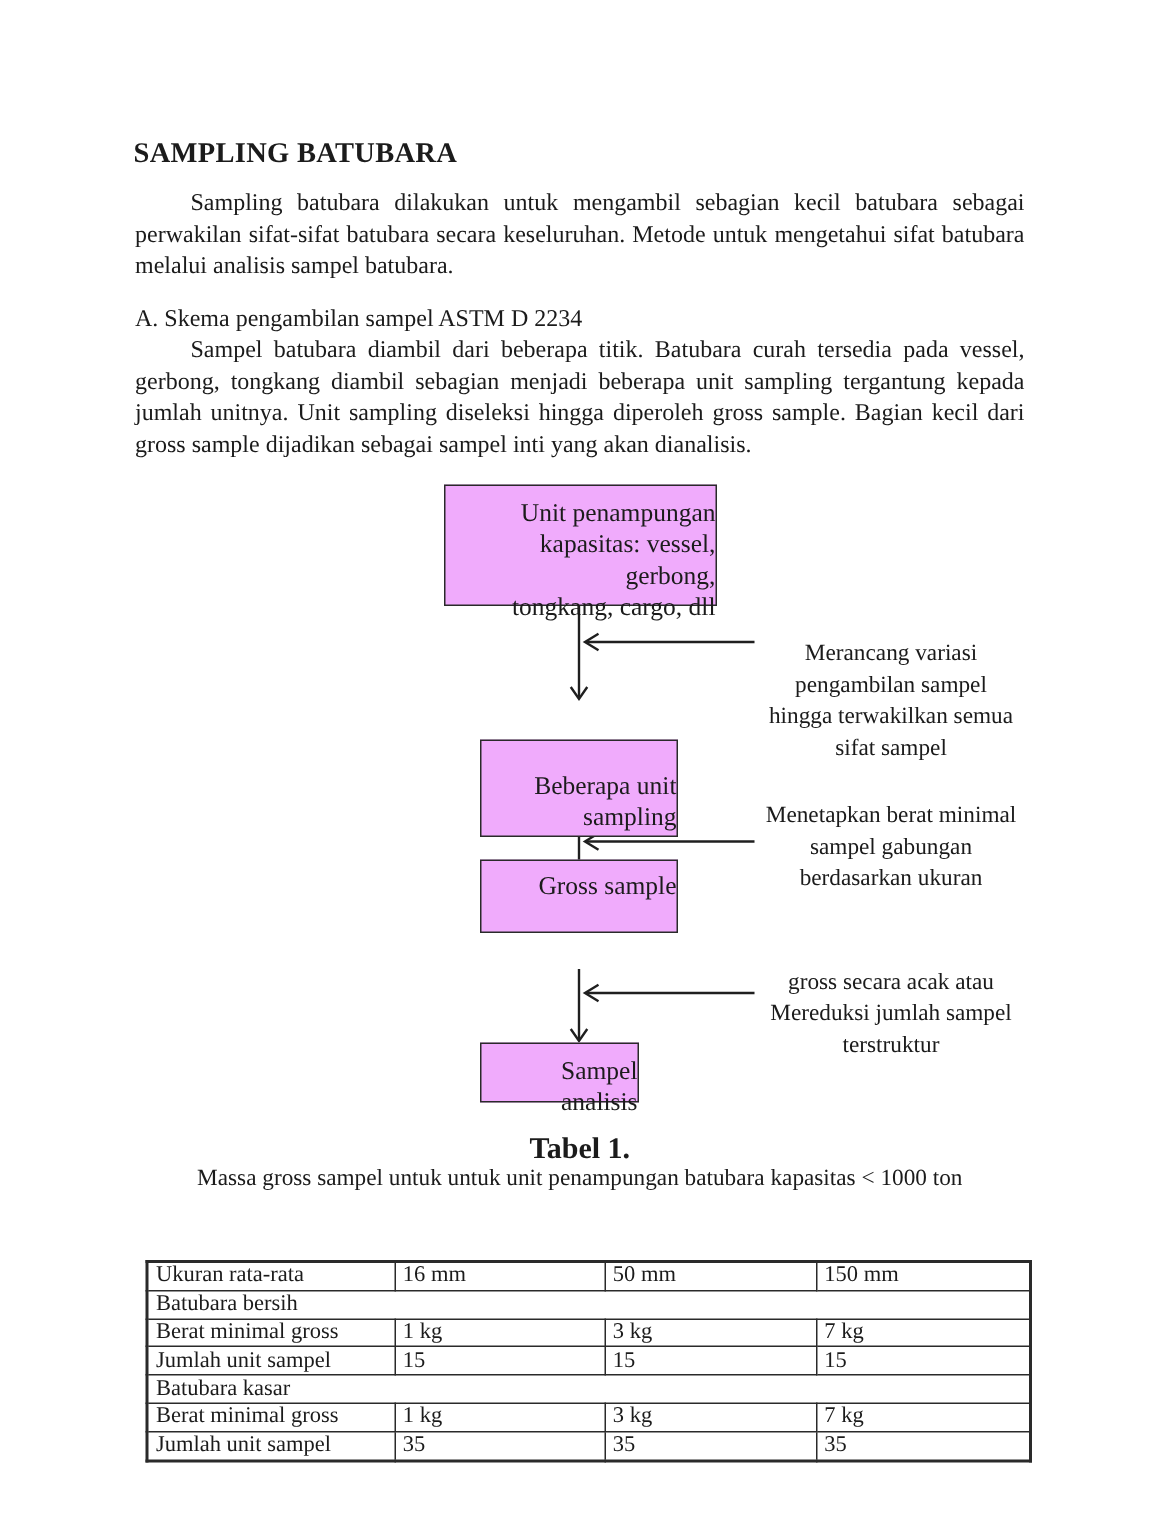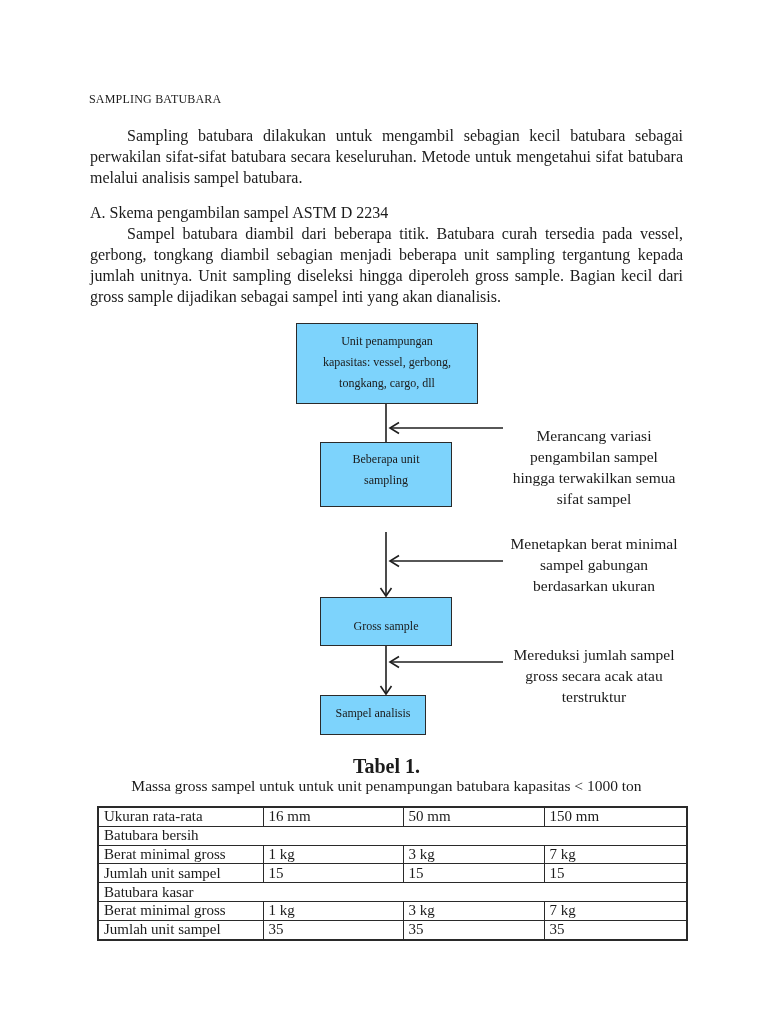--- a/index.html
+++ b/index.html
@@ -7,40 +7,40 @@
     position: relative;
     width: 768px;
     height: 1024px;
     background: #ffffff;
     font-family: "Liberation Serif", "DejaVu Serif", serif;
     color: #1b1b1b;
     overflow: hidden;
   }
   .abs { position: absolute; }
   .title {
-    font-size: 12px;
-    font-weight: normal;
+    font-size: 19px;
+    font-weight: bold;
     margin: 0;
     letter-spacing: 0.2px;
     text-align: center;
   }
   .body-text {
     font-size: 16px;
     line-height: 21px;
     margin: 0;
     text-align: justify;
   }
   .indent { text-indent: 37px; }
   .fbox {
     border: 1.6px solid #2a2a2a;
     box-sizing: border-box;
-    text-align: center;
-    font-size: 12px;
+    text-align: right;
+    font-size: 17px;
     line-height: 21px;
-    background: #7dd3fc;
+    background: #f0abfc;
   }
   .fnote {
     text-align: center;
     font-size: 15.5px;
     line-height: 21px;
   }
   .caption-title {
     font-size: 20px;
     font-weight: bold;
     text-align: center;
@@ -93,26 +93,26 @@
     <line x1="503" y1="662" x2="391" y2="662"></line>
     <polyline points="399,656.5 390,662 399,667.5"></polyline>
   </svg>
 
   <div class="fbox abs" style="left:296px; top:323px; width:182px; height:81px; padding-top:7px;">
     <div>Unit penampungan</div>
     <div>kapasitas: vessel, gerbong,</div>
     <div>tongkang, cargo, dll</div>
   </div>
 
-  <div class="fbox abs" style="left:320px; top:442px; width:132px; height:65px; padding-top:6px;">
+  <div class="fbox abs" style="left:320px; top:493px; width:132px; height:65px; padding-top:19px;">
     <div>Beberapa unit</div>
     <div>sampling</div>
   </div>
 
-  <div class="fbox abs" style="left:320px; top:597px; width:132px; height:49px; padding-top:18px;">
+  <div class="fbox abs" style="left:320px; top:573px; width:132px; height:49px; padding-top:6px;">
     <div>Gross sample</div>
   </div>
 
   <div class="fbox abs" style="left:320px; top:695px; width:106px; height:40px; padding-top:7px;">
     <div>Sampel analisis</div>
   </div>
 
   <div class="fnote abs" style="left:488px; top:386px; width:212px;margin-top:39px;">
     <div>Merancang variasi</div>
     <div>pengambilan sampel</div>
@@ -120,29 +120,29 @@
     <div>sifat sampel</div>
   </div>
 
   <div class="fnote abs" style="left:488px; top:533px; width:212px;">
     <div>Menetapkan berat minimal</div>
     <div>sampel gabungan</div>
     <div>berdasarkan ukuran</div>
   </div>
 
   <div class="fnote abs" style="left:488px; top:644px; width:212px;">
+    <div>gross secara acak atau</div>
     <div>Mereduksi jumlah sampel</div>
-    <div>gross secara acak atau</div>
     <div>terstruktur</div>
   </div>
 
   <div class="caption-title abs" style="left:90px; top:755px; width:593px;">Tabel 1.</div>
   <div class="caption-sub abs" style="left:90px; top:777px; width:593px;">Massa gross sampel untuk untuk unit penampungan batubara kapasitas &lt; 1000 ton</div>
 
-  <table class="dtable abs" style="left:97px; top:806px; width:589px;">
+  <table class="dtable abs" style="left:97px; top:840px; width:589px;">
     <colgroup>
       <col style="width:165px">
         <col style="width:140px">
         <col style="width:141px">
         <col style="width:143px">
     </colgroup>
     <tbody>
       <tr>
         <td>Ukuran rata-rata</td>
         <td>16 mm</td>

